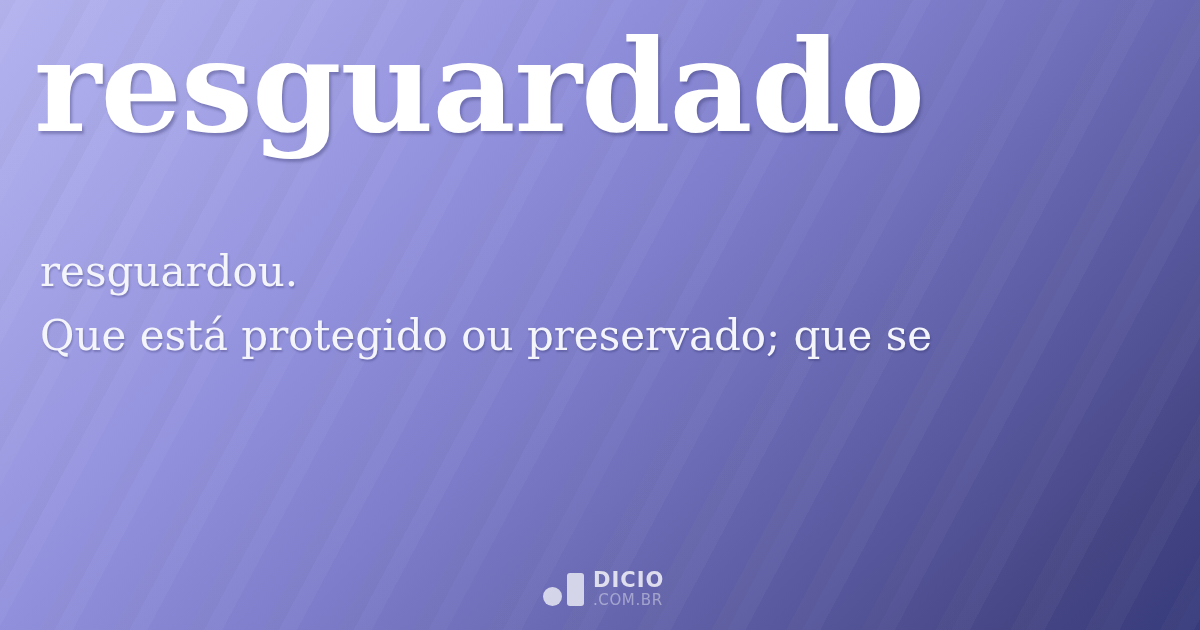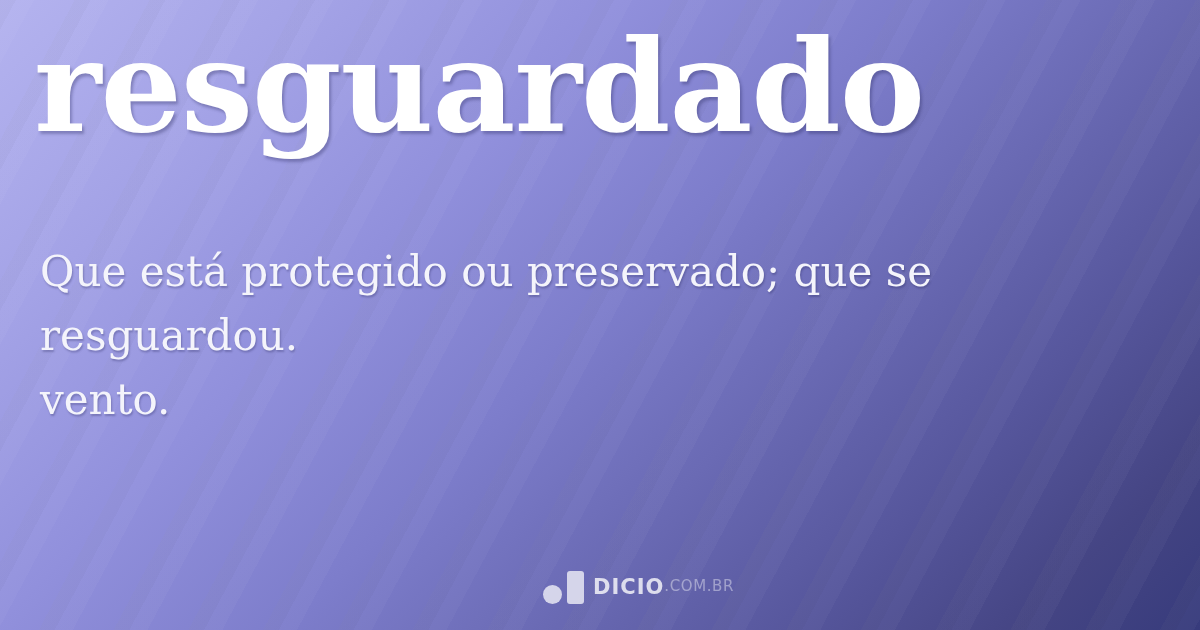--- a/index.html
+++ b/index.html
@@ -118,21 +118,21 @@
   }
   #logo-bar {
     width: 17px;
     height: 33px;
     border-radius: 3px;
     background: #ffffff;
     opacity: 0.92;
   }
   #logo-text {
     display: flex;
-    flex-direction: row;
+    flex-direction: column;
     justify-content: center;
     line-height: 1;
     font-family: "DejaVu Sans", "Liberation Sans", sans-serif;
   }
   #logo-name {
     font-size: 21px;
     font-weight: 700;
     letter-spacing: 1.0px;
     color: #ffffff;
   }
@@ -150,23 +150,22 @@
 <div id="card">
 
   <div id="stripes"></div>
   <div id="stripes2"></div>
 
   <div id="content">
 
     <h1 id="word">resguardado</h1>
 
     <div id="definitions">
+      <div class="def-line">resguardou.</div>
       <div class="def-line">Que está protegido ou preservado; que se</div>
-      <div class="def-line">resguardou.</div>
-      <div class="def-line">vento.</div>
     </div>
 
     <div id="logo">
       <div id="logo-mark">
         <span id="logo-dot"></span>
         <span id="logo-bar"></span>
       </div>
       <div id="logo-text">
         <span id="logo-name">DICIO</span>
         <span id="logo-tld">.COM.BR</span>

